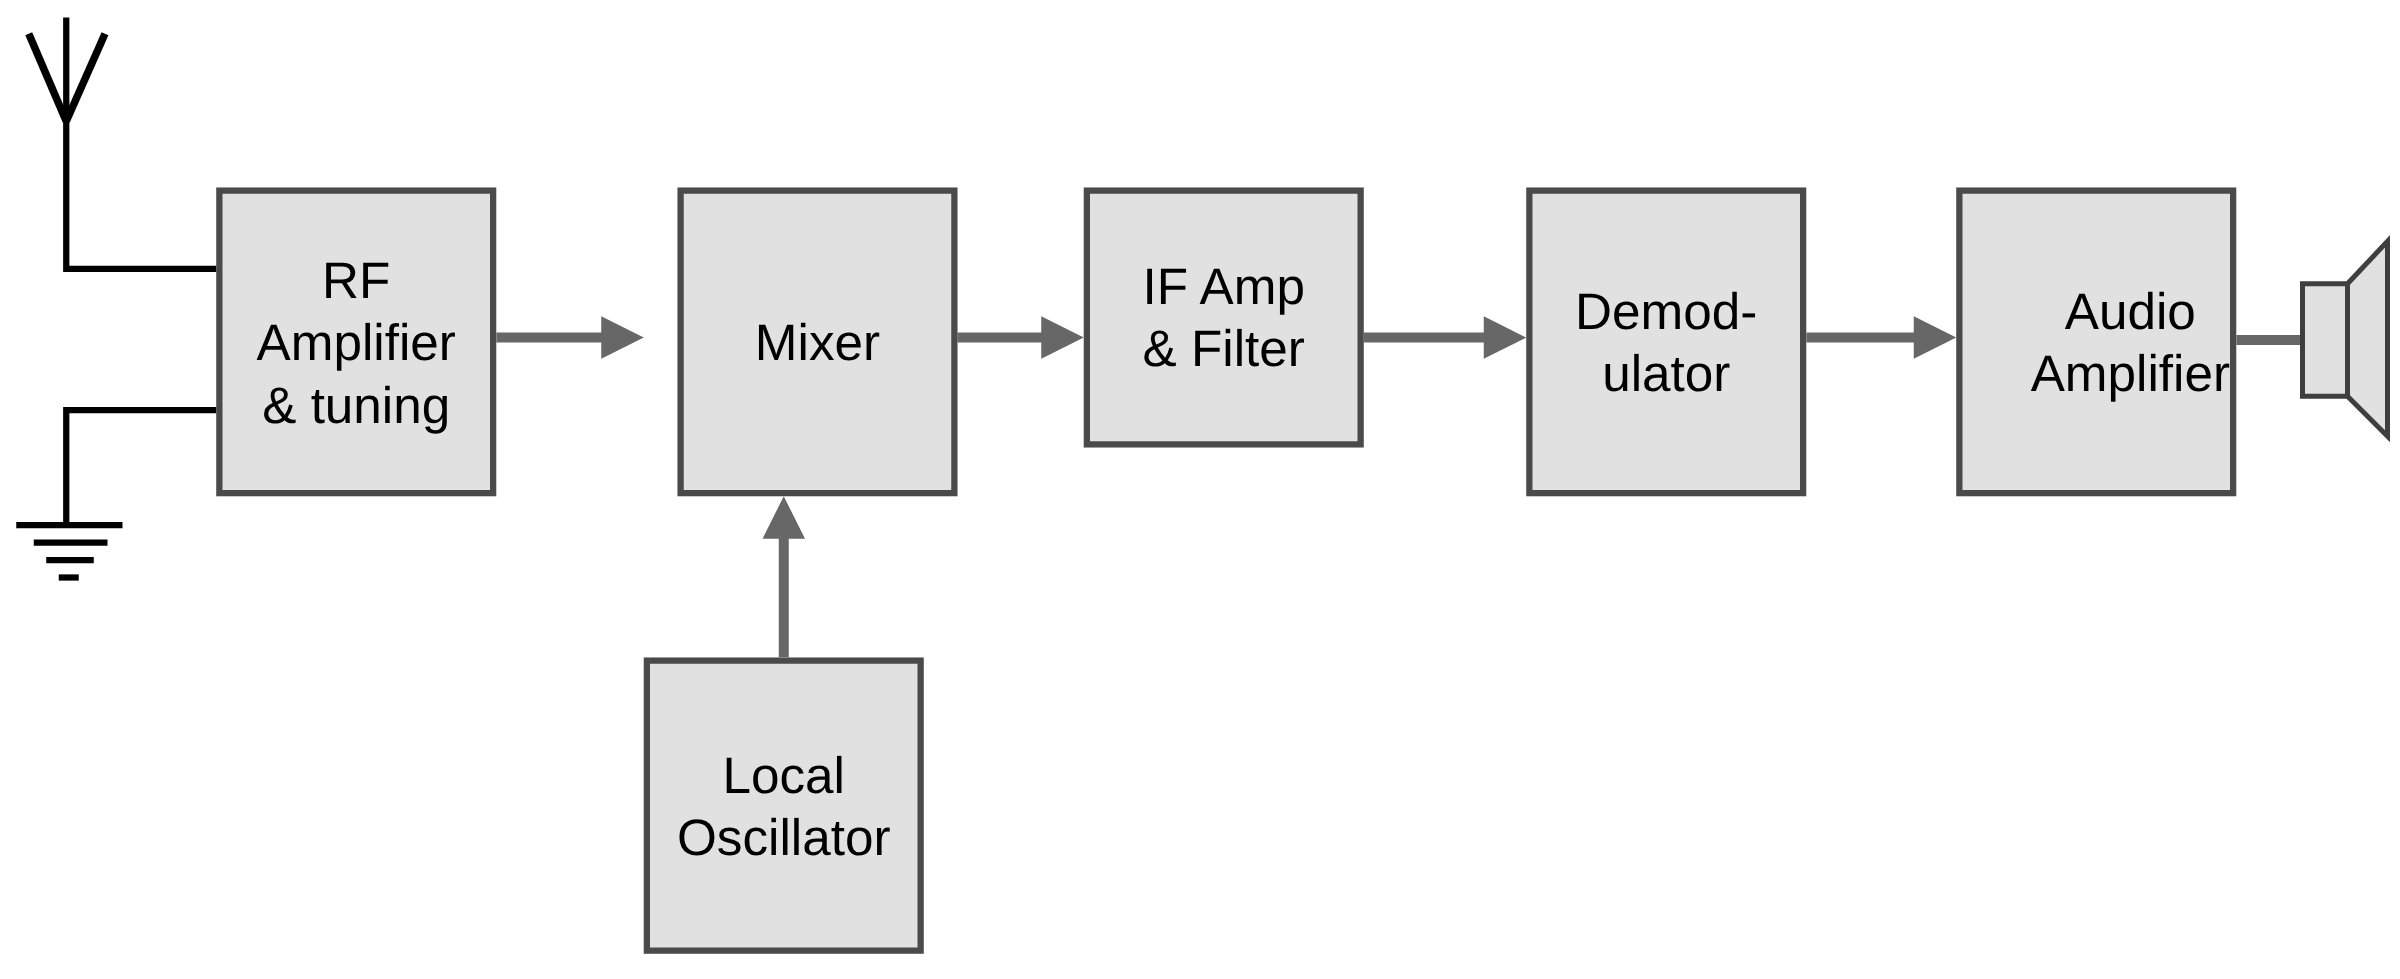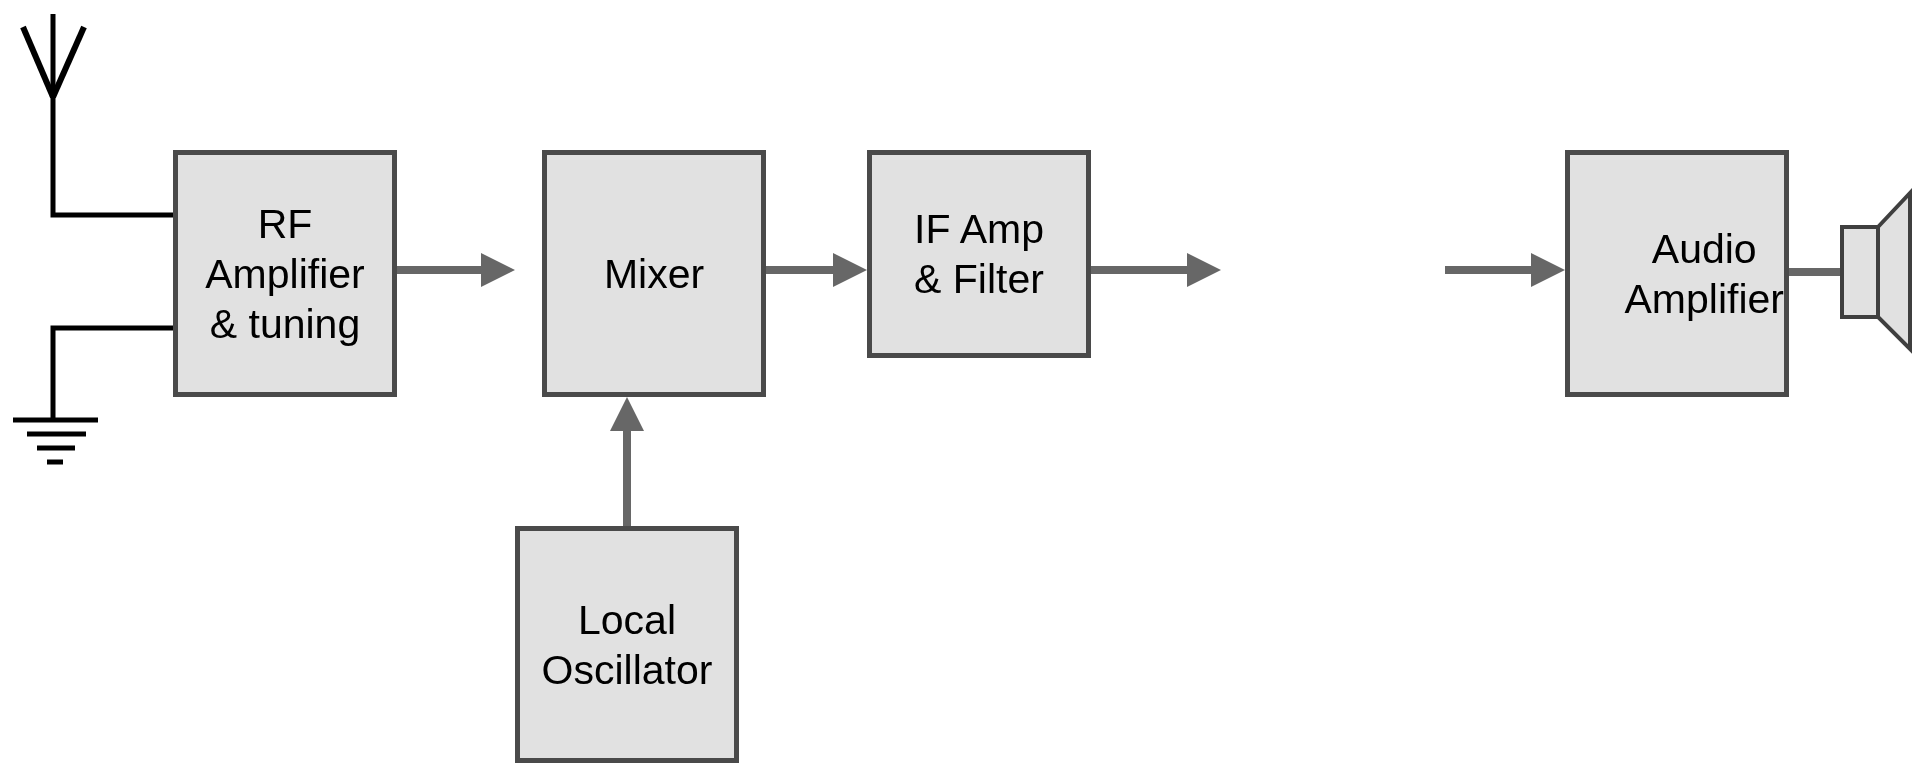--- a/index.html
+++ b/index.html
@@ -135,20 +135,24 @@
 
   <div class="block b-mixer">
     <div class="block-label">Mixer</div>
   </div>
 
   <div class="block b-if">
     <div class="block-label">IF Amp
 &amp; Filter</div>
   </div>
 
+  <div class="block b-demod">
+    <div class="block-label">Demod-
+ulator</div>
+  </div>
 
   <div class="block b-audio">
     <div class="block-label">Audio
 Amplifier</div>
   </div>
 
   <div class="block b-lo">
     <div class="block-label">Local
 Oscillator</div>
   </div>

